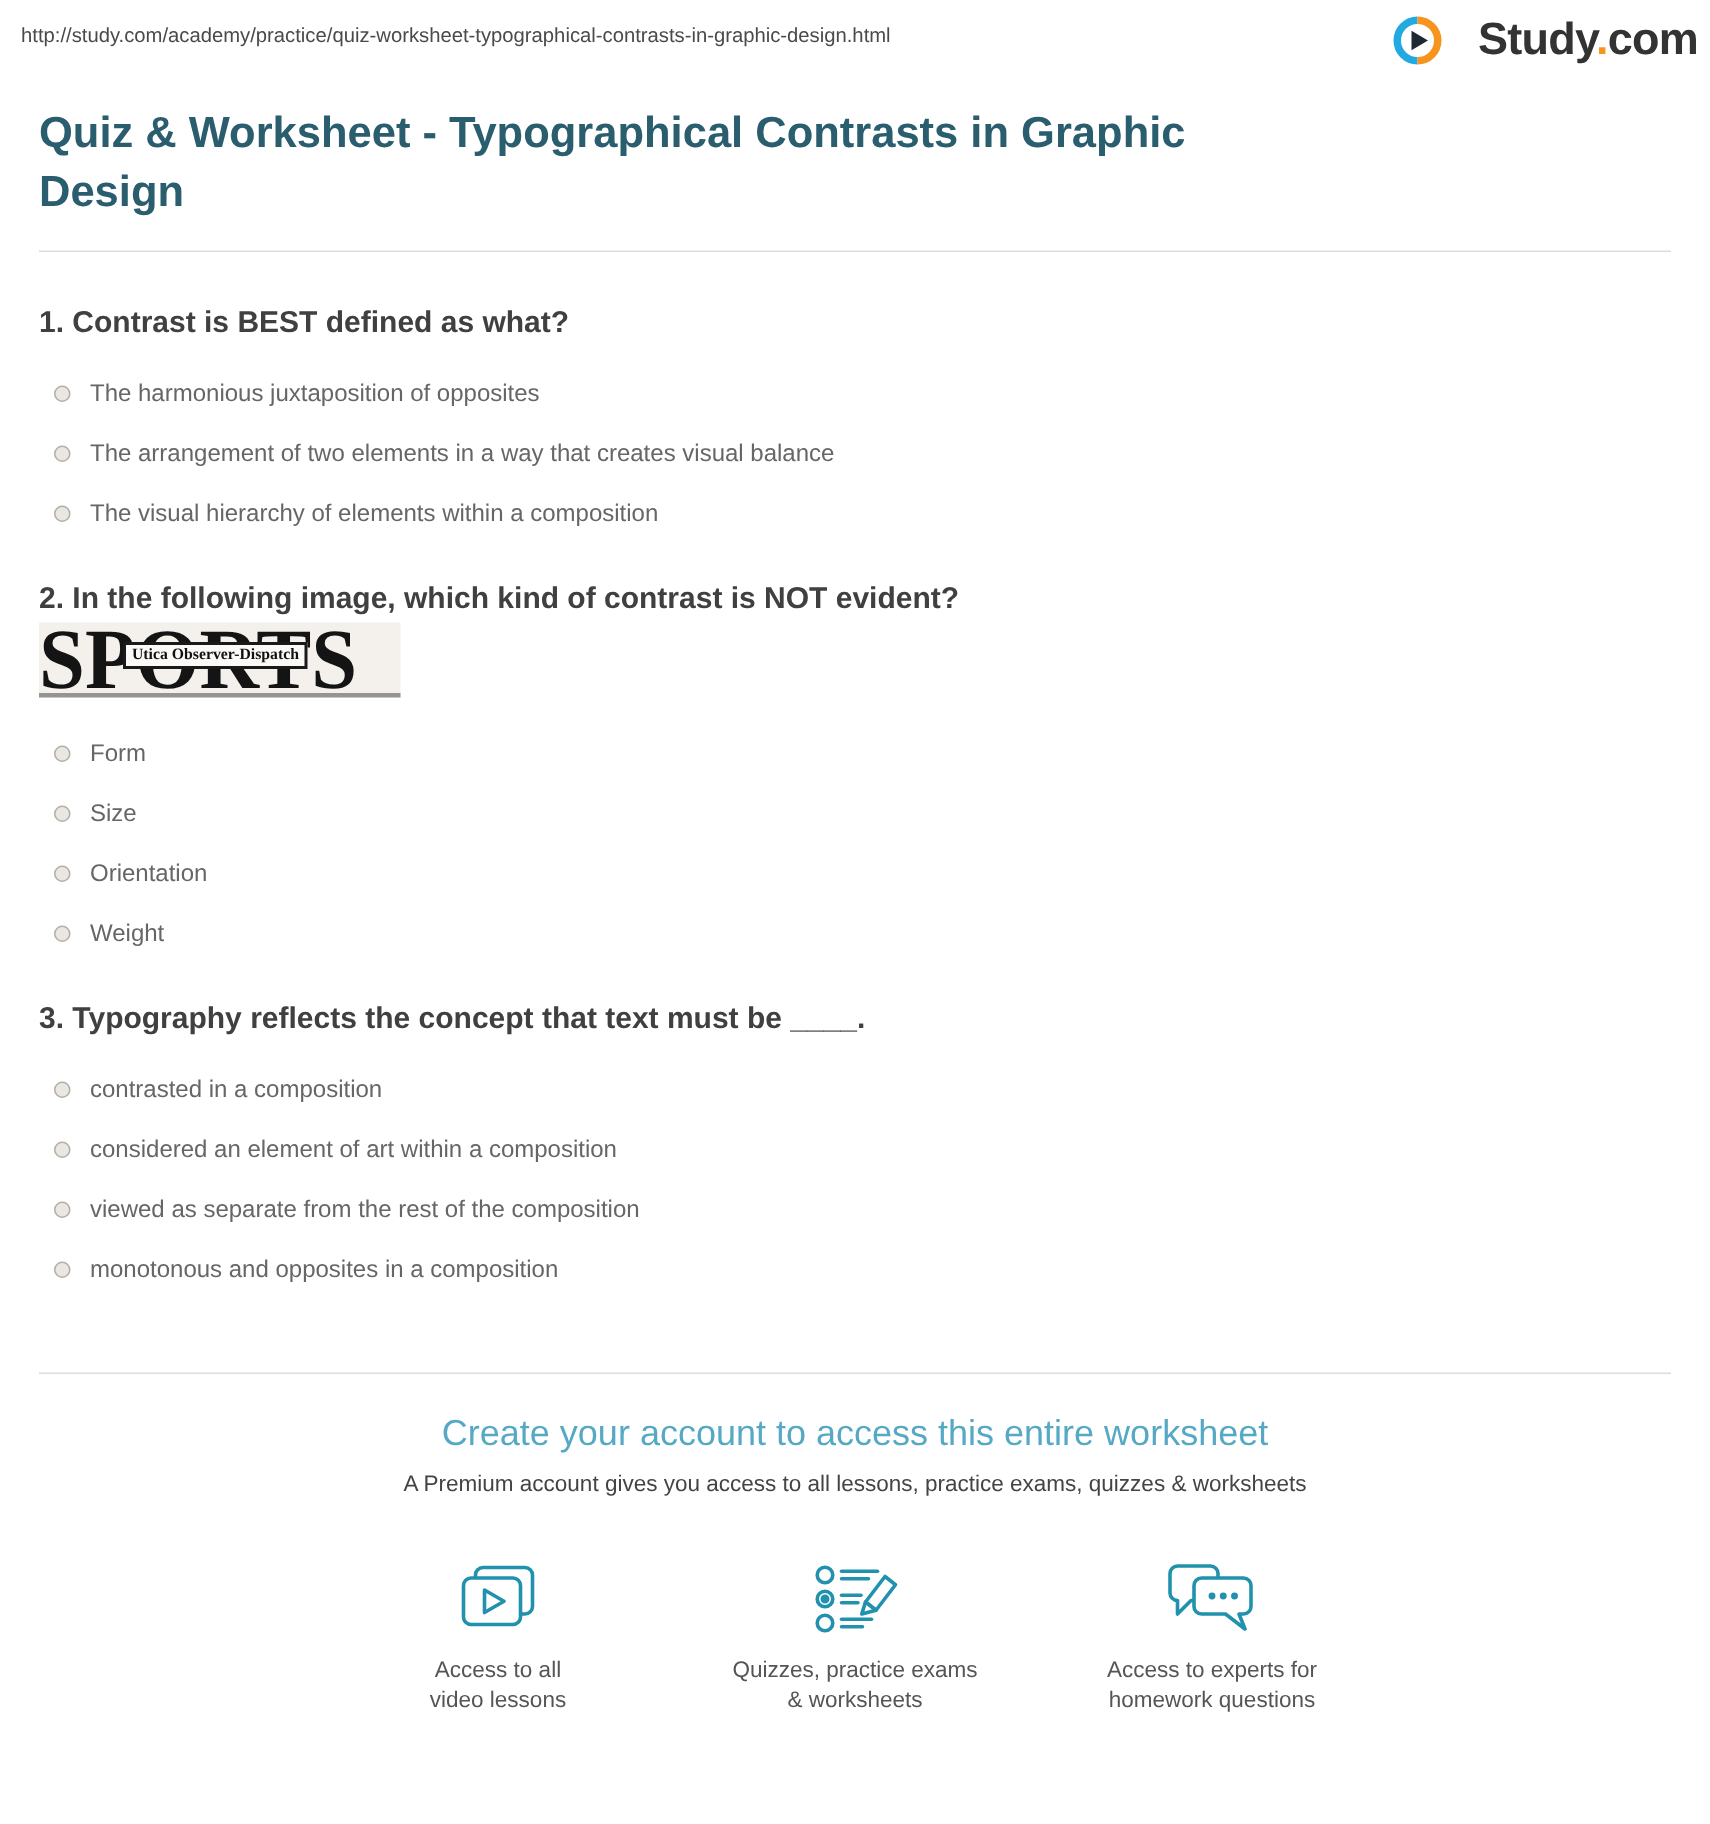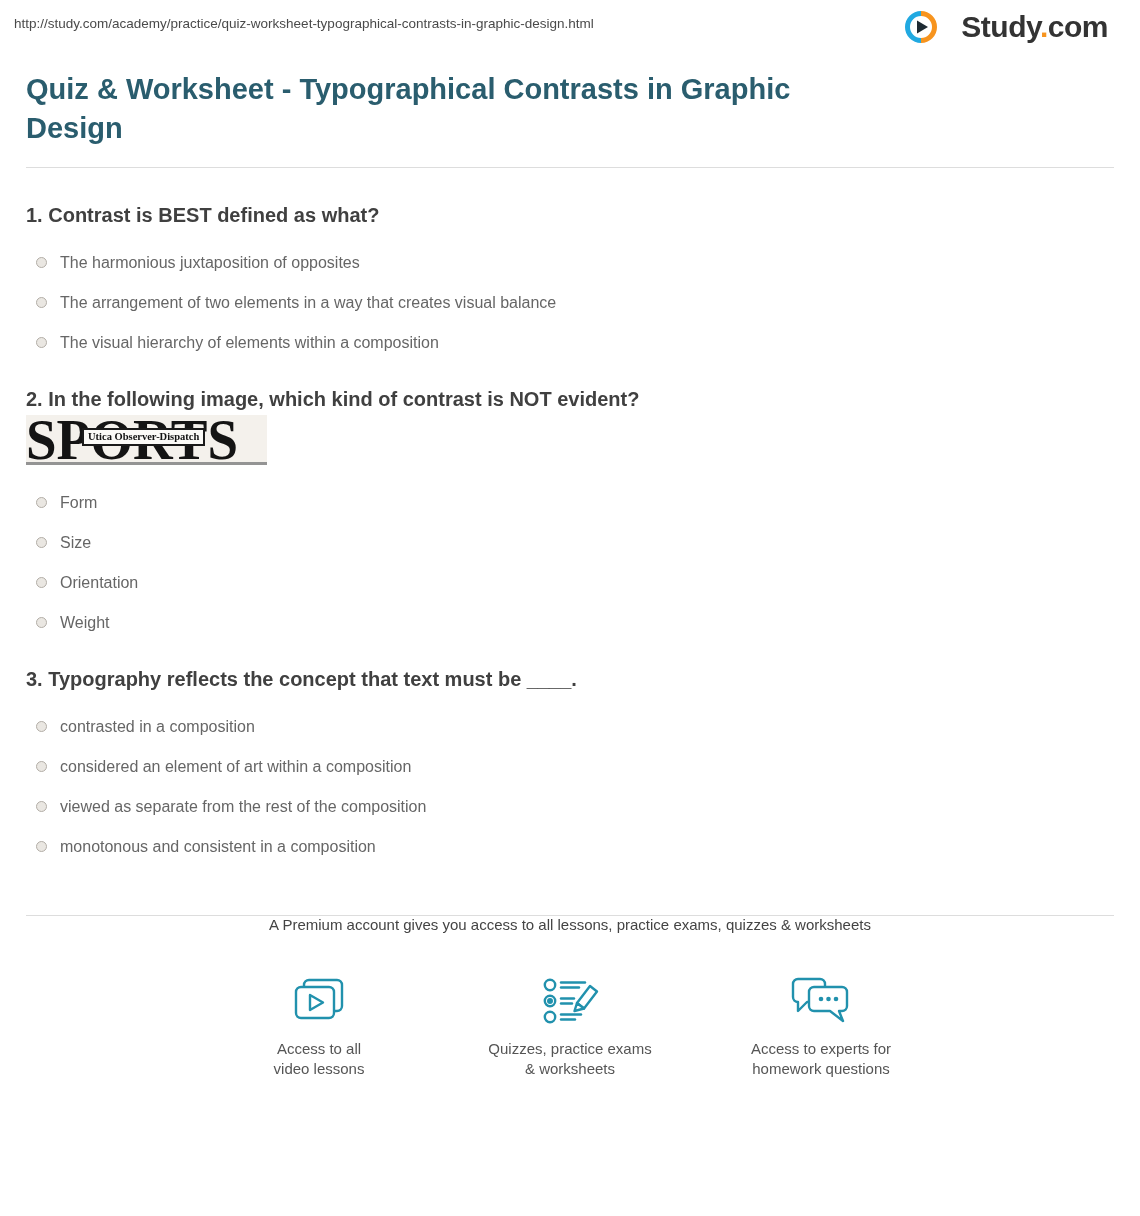--- a/index.html
+++ b/index.html
@@ -9,21 +9,21 @@
     color: #333;
     width: 1140px;
     margin: 0 auto;
   }
 
   
   .topbar {
     display: flex;
     justify-content: space-between;
     align-items: flex-start;
-    padding: 10px 32px 0 14px;
+    padding: 10px 8px 0 14px;
   }
   .url-text {
     font-size: 13.5px;
     color: #4a4a4a;
     padding-top: 6px;
   }
   .logo {
     display: flex;
     align-items: center;
     gap: 23px;
@@ -127,21 +127,21 @@
     cursor: pointer;
   }
   .cta-subheading {
     color: #444;
     font-size: 15px;
     margin: 0 0 44px;
   }
   .features {
     display: flex;
     justify-content: center;
-    gap: 46px;
+    gap: 33px;
   }
   .feature {
     width: 205px;
     text-align: center;
   }
   .feature .icon-wrap { height: 48px; margin-bottom: 14px; }
   .feature-label {
     color: #555;
     font-size: 15px;
     line-height: 20px;
@@ -218,28 +218,29 @@
     <div class="option-row">
       <span class="radio"></span>
       <span>considered an element of art within a composition</span>
     </div>
     <div class="option-row">
       <span class="radio"></span>
       <span>viewed as separate from the rest of the composition</span>
     </div>
     <div class="option-row">
       <span class="radio"></span>
-      <span>monotonous and consistent in a composition</span>
+      <span>monotonous and opposites in a composition</span>
     </div>
   </div>
 
   <div style="height:38px;"></div>
   <hr class="rule">
 
   <div class="cta-section">
+    <div class="cta-heading">Create your account to access this entire worksheet</div>
     <div class="cta-subheading">A Premium account gives you access to all lessons, practice exams, quizzes &amp; worksheets</div>
 
     <div class="features">
 
       <div class="feature">
         <div class="icon-wrap">
           <svg width="56" height="48" viewBox="0 0 56 48" fill="none" stroke="#2191ad" stroke-width="2.4" stroke-linejoin="round" stroke-linecap="round">
             <rect x="13" y="3" width="38" height="31" rx="5"></rect>
             <rect x="5" y="10" width="38" height="31" rx="5" fill="#fff"></rect>
             <path d="M19 18 L32 25.5 L19 33 Z" fill="none"></path>

